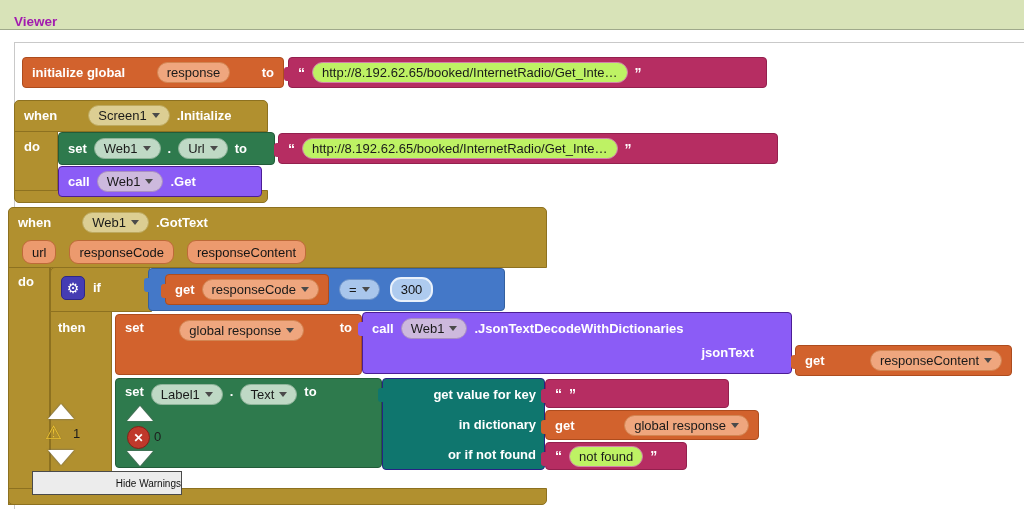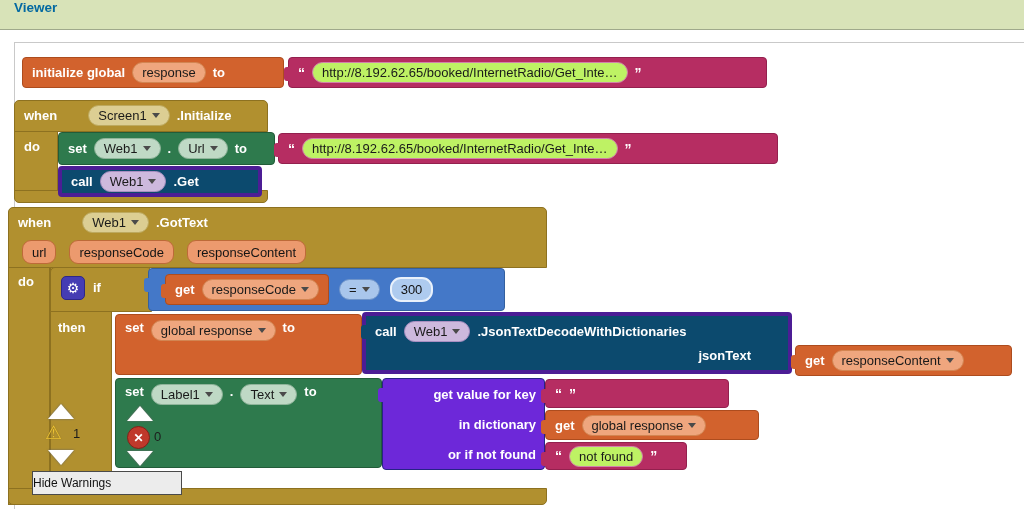--- a/index.html
+++ b/index.html
@@ -1,33 +1,33 @@
 <!DOCTYPE html>
 <html><head>
 <meta charset="utf-8">
 <style>
   html,body{margin:0;padding:0;}
   .stage{position:relative;width:1024px;height:509px;background:#ffffff;overflow:hidden;
          font-family:"Liberation Sans",sans-serif;font-size:13px;}
   .viewer-header{position:absolute;left:0;top:0;width:1024px;height:30px;background:#D8E3B8;
-         border-bottom:1px solid #9FA98B;display:flex;align-items:flex-start;padding-left:14px;
-         box-sizing:border-box;color:#0369a1;font-weight:700;font-size:13.5px;}
+         border-bottom:1px solid #9FA98B;display:flex;align-items:flex-end;padding-left:14px;
+         box-sizing:border-box;color:#a21caf;font-weight:700;font-size:13.5px;}
   .ws-hline{position:absolute;left:14px;top:42px;width:1010px;height:1px;background:#c9c9c9;}
   .ws-vline{position:absolute;left:14px;top:42px;width:1px;height:467px;background:#c9c9c9;}
 
   .blk{position:absolute;box-sizing:border-box;display:flex;align-items:center;gap:7px;
        padding:0 9px;border-radius:4px;color:#fff;font-weight:700;white-space:nowrap;}
   .fill{position:absolute;box-sizing:border-box;}
   .gold{background:#B1902F;border:1px solid #8d7120;}
-  .orange{background:#D2622D;border:1px solid #ad4c1e;}
+  .orange{background:#D2622D;border:1px solid #ad4c1e;justify-content:space-between;}
   .magenta{background:#B62D62;border:1px solid #93204e;}
   .green{background:#2E7A4D;border:1px solid #225c39;}
-  .purple{background:#0c4a6e;border:4px solid #4c1d95;}
+  .purple{background:#8b5cf6;border:1px solid #4c1d95;}
   .blue{background:#4478C8;border:1px solid #34609f;}
-  .indigo{background:#6d28d9;border:1px solid #262385;}
+  .indigo{background:#0f766e;border:1px solid #262385;}
 
   .lbl{color:#fff;font-weight:700;}
   .goldlbl{position:absolute;color:#fff;font-weight:700;}
 
   .fld{display:inline-flex;align-items:center;height:21px;border-radius:11px;padding:0 9px;
        color:#1a1a1a;font-weight:400;white-space:nowrap;box-sizing:border-box;}
   .fld-orange{background:#EFA67E;border:1px solid #d28552;}
   .fld-tan{background:#DCCE93;border:1px solid #bda95e;margin-left:24px;}
   .fld-sage{background:#BFD9C5;border:1px solid #8fb49a;}
   .fld-lav{background:#CDB9DD;border:1px solid #a98fc2;}
@@ -52,22 +52,22 @@
   .tri-up{border-bottom:15px solid #fff;}
   .tri-down{border-top:15px solid #fff;}
   .warn-glyph{position:absolute;font-size:19px;color:#EFC437;line-height:1;
        text-shadow:0 0 1px #7a6510;}
   .err-circle{position:absolute;width:21px;height:21px;border-radius:50%;background:#C0392B;
        border:1px solid #7e221a;color:#fff;display:flex;align-items:center;justify-content:center;
        font-size:12px;font-weight:700;}
   .cnt{position:absolute;color:#1c1c1c;font-weight:400;}
 
   .hide-warnings{position:absolute;left:32px;top:471px;width:148px;height:22px;background:#ECECEC;
-       border:1px solid #4a4a4a;color:#111;display:flex;align-items:center;justify-content:flex-start;
-       font-weight:400;font-size:12px;}
+       border:1px solid #4a4a4a;color:#111;display:flex;align-items:center;justify-content:flex-end;
+       font-weight:400;font-size:10px;}
   .row{display:flex;align-items:center;gap:7px;}
 </style>
 </head>
 <body>
 
 <div class="stage">
 
   <div class="viewer-header">
     <span>Viewer</span>
   </div>

